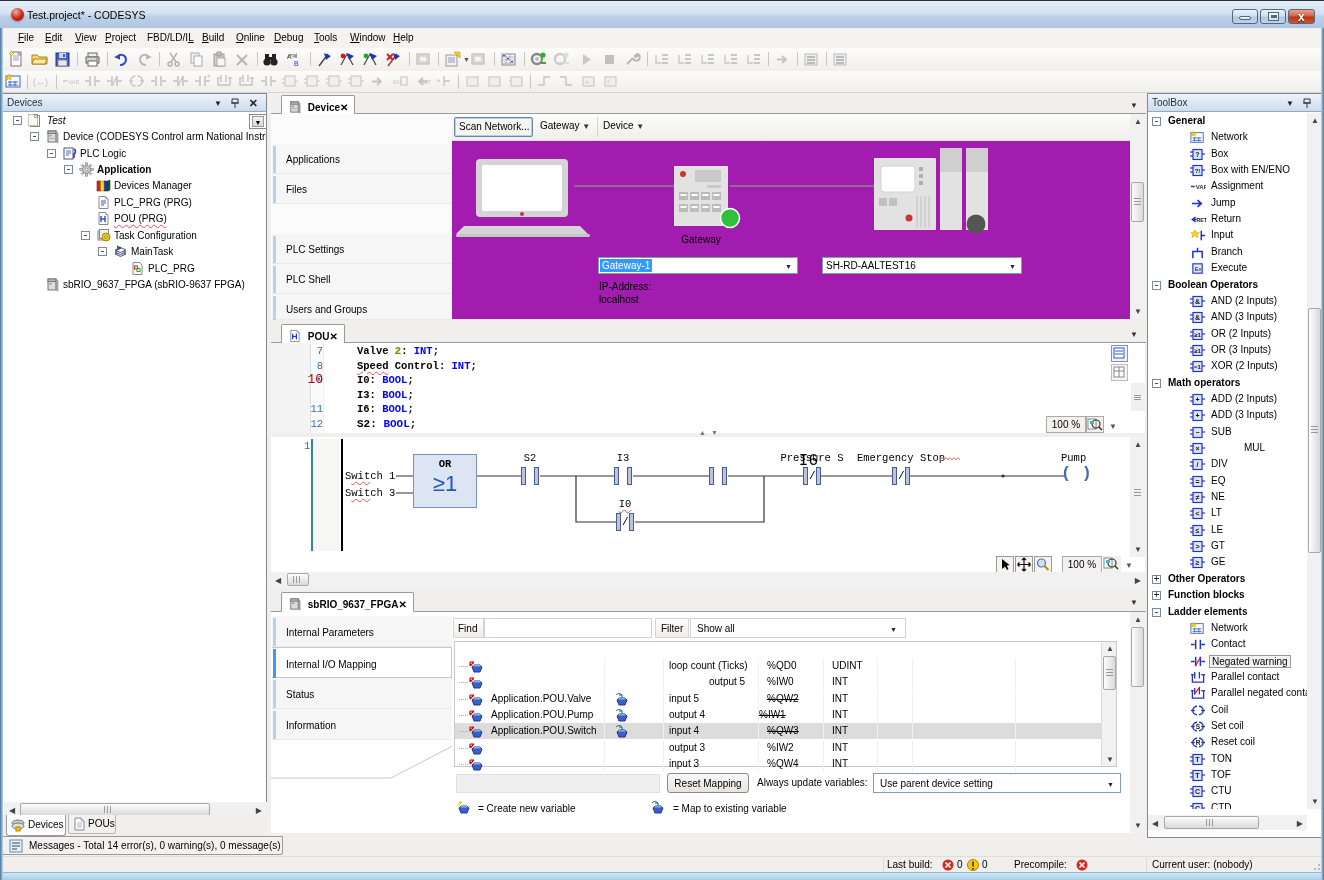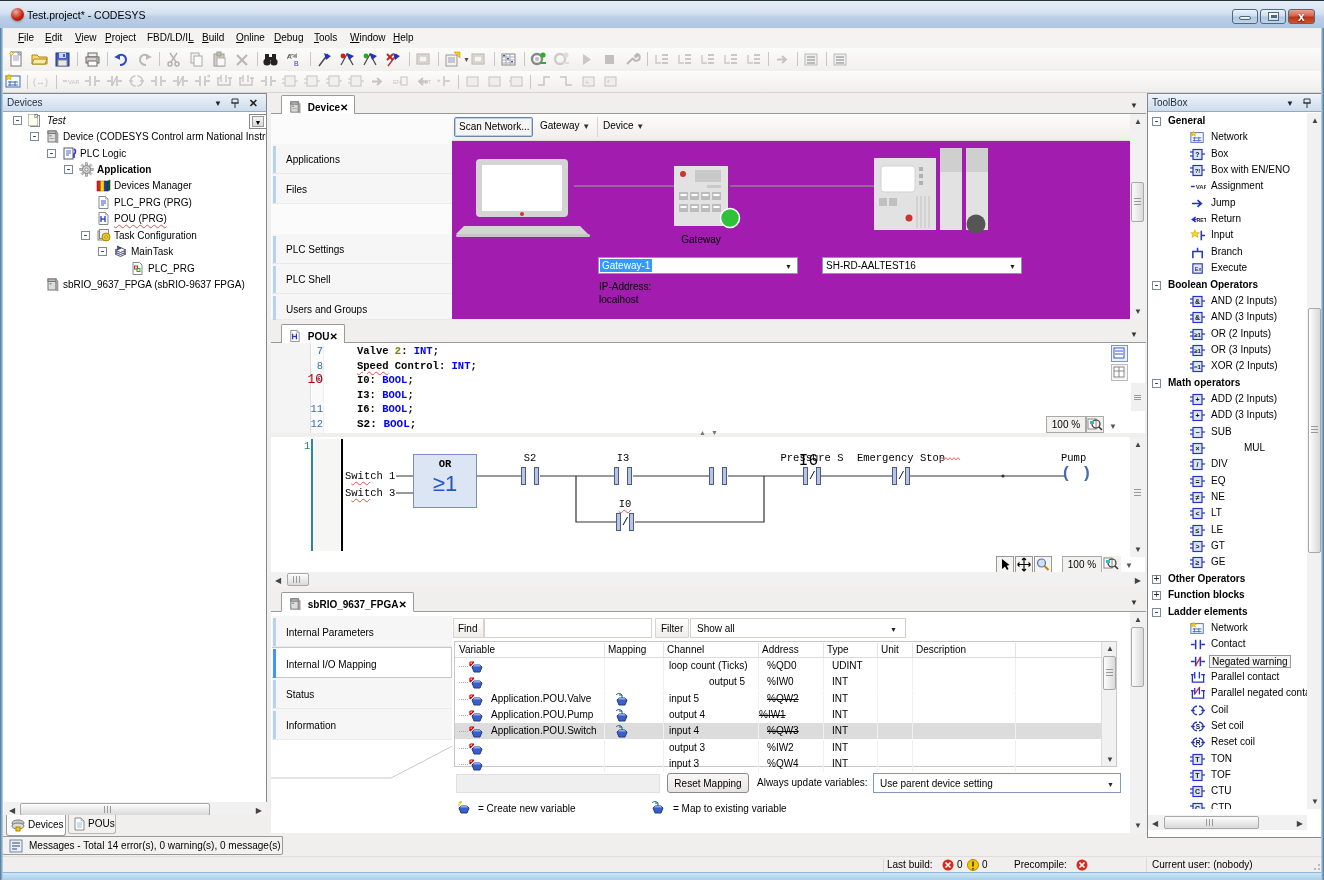--- a/index.html
+++ b/index.html
@@ -896,36 +896,20 @@
 </div>
 
 <div class="abs" style="left:181px;top:0;width:693px;bottom:0;background:#fff;">
 
 <div class="abs" style="left:1px;top:6px;width:31px;height:20px;background:linear-gradient(#fefefd,#efede9);border:1px solid #d8d5d0;padding:4px 0 0 4px;">Find</div>
 <div class="abs" style="left:32px;top:6px;width:168px;height:20px;background:#fff;border:1px solid #d4d1cc;"></div>
 <div class="abs" style="left:203px;top:6px;width:34px;height:20px;background:linear-gradient(#fefefd,#efede9);border:1px solid #d8d5d0;padding:4px 0 0 5px;">Filter</div>
 <div class="abs" style="left:238px;top:6px;width:216px;height:20px;background:#fff;border:1px solid #d4d1cc;padding:4px 0 0 6px;">Show all<span class="abs" style="right:8px;top:7px;font-size:7px;color:#222;">▼</span></div>
 
 <div class="abs" style="left:2px;top:29px;width:663px;height:126px;border:1px solid #c8c8c8;background:#fff;">
-<div class="abs" style="left:0;top:0;right:15px;height:16px;background:#fff;border-bottom:1px solid #ddd;">
-<div class="abs" style="left:4px;top:2px;">Variable</div>
-<div class="abs" style="left:153px;top:2px;">Mapping</div>
-<div class="abs" style="left:212px;top:2px;">Channel</div>
-<div class="abs" style="left:307px;top:2px;">Address</div>
-<div class="abs" style="left:372px;top:2px;">Type</div>
-<div class="abs" style="left:426px;top:2px;">Unit</div>
-<div class="abs" style="left:461px;top:2px;">Description</div>
-<div class="abs" style="left:149px;top:1px;width:1px;height:14px;background:#e3e3e3;"></div>
-<div class="abs" style="left:208px;top:1px;width:1px;height:14px;background:#e3e3e3;"></div>
-<div class="abs" style="left:303px;top:1px;width:1px;height:14px;background:#e3e3e3;"></div>
-<div class="abs" style="left:368px;top:1px;width:1px;height:14px;background:#e3e3e3;"></div>
-<div class="abs" style="left:422px;top:1px;width:1px;height:14px;background:#e3e3e3;"></div>
-<div class="abs" style="left:457px;top:1px;width:1px;height:14px;background:#e3e3e3;"></div>
-<div class="abs" style="left:560px;top:1px;width:1px;height:14px;background:#e3e3e3;"></div>
-</div>
 <div class="abs" style="left:0;top:16px;right:15px;height:16px;overflow:hidden;">
 <div class="abs" style="left:4px;top:8px;width:9px;height:1px;border-top:1px dotted #aaa;"></div>
 <svg class="abs" style="left:14px;top:1px;" width="14" height="14" viewBox="0 0 14 14">
                 <path d="M1 8 L5 4 M1 4 l4 0 M1 4 l0 4" stroke="#c00" stroke-width="1.2" fill="none" transform="translate(0,-1)"></path>
                 <path d="M5 6 L11 6 L13 8 L11 13 L5 13 L3 8 Z" fill="#3a5fcd" stroke="#223a7a"></path>
                 <path d="M5 6 L11 6 L12 7.5 L4 7.5 Z" fill="#8fa8e8"></path>
               </svg>
 <div class="abs" style="left:214px;top:2px;">loop count (Ticks)</div>
 <div class="abs" style="left:312px;top:2px;">%QD0</div>
 <div class="abs" style="left:377px;top:2px;">UDINT</div>

